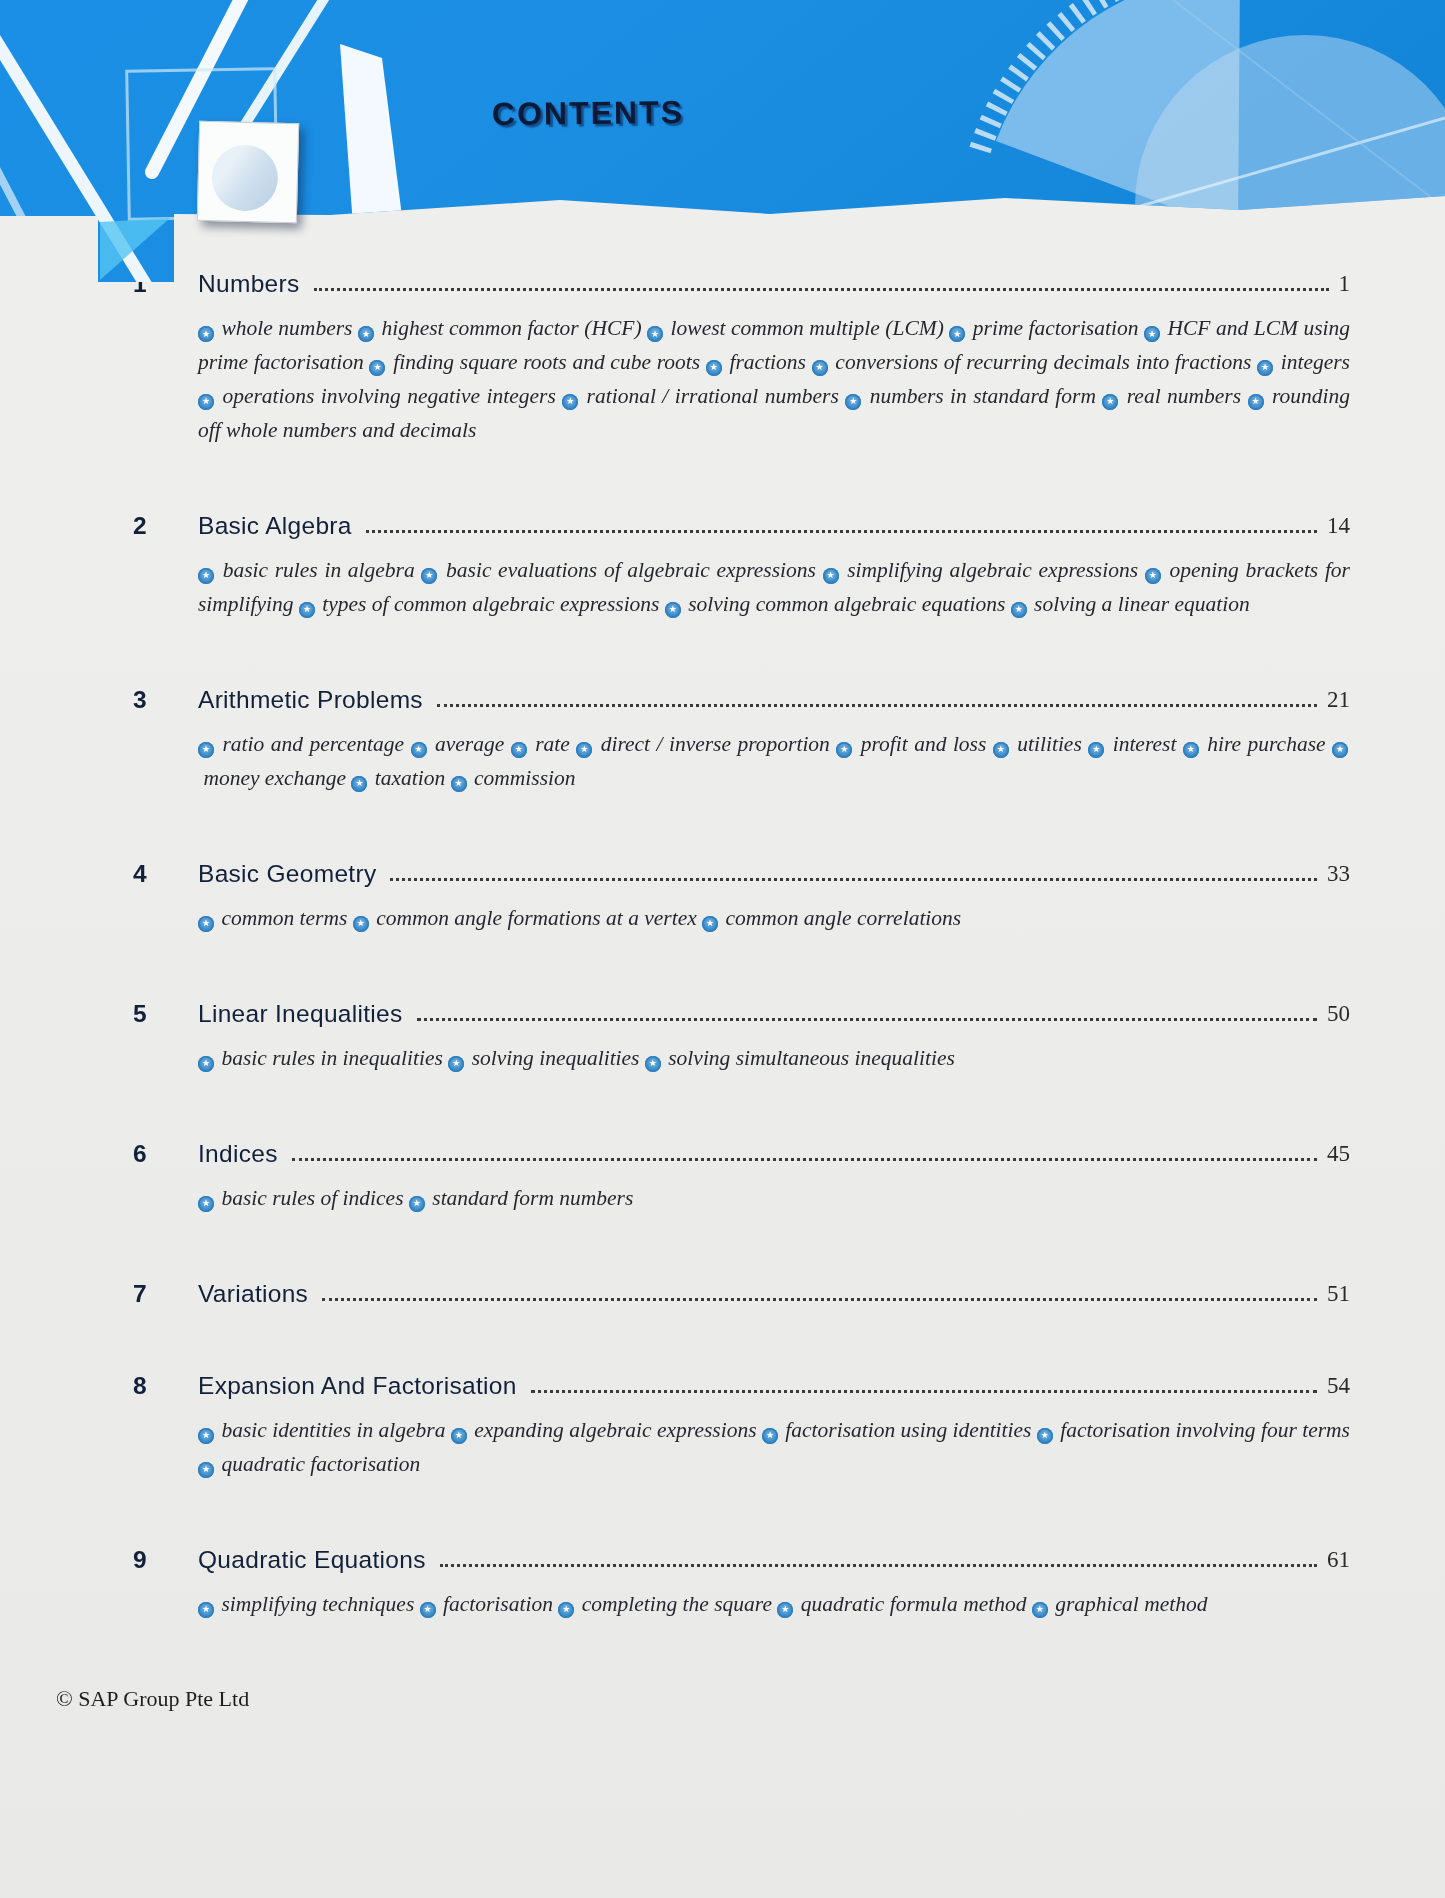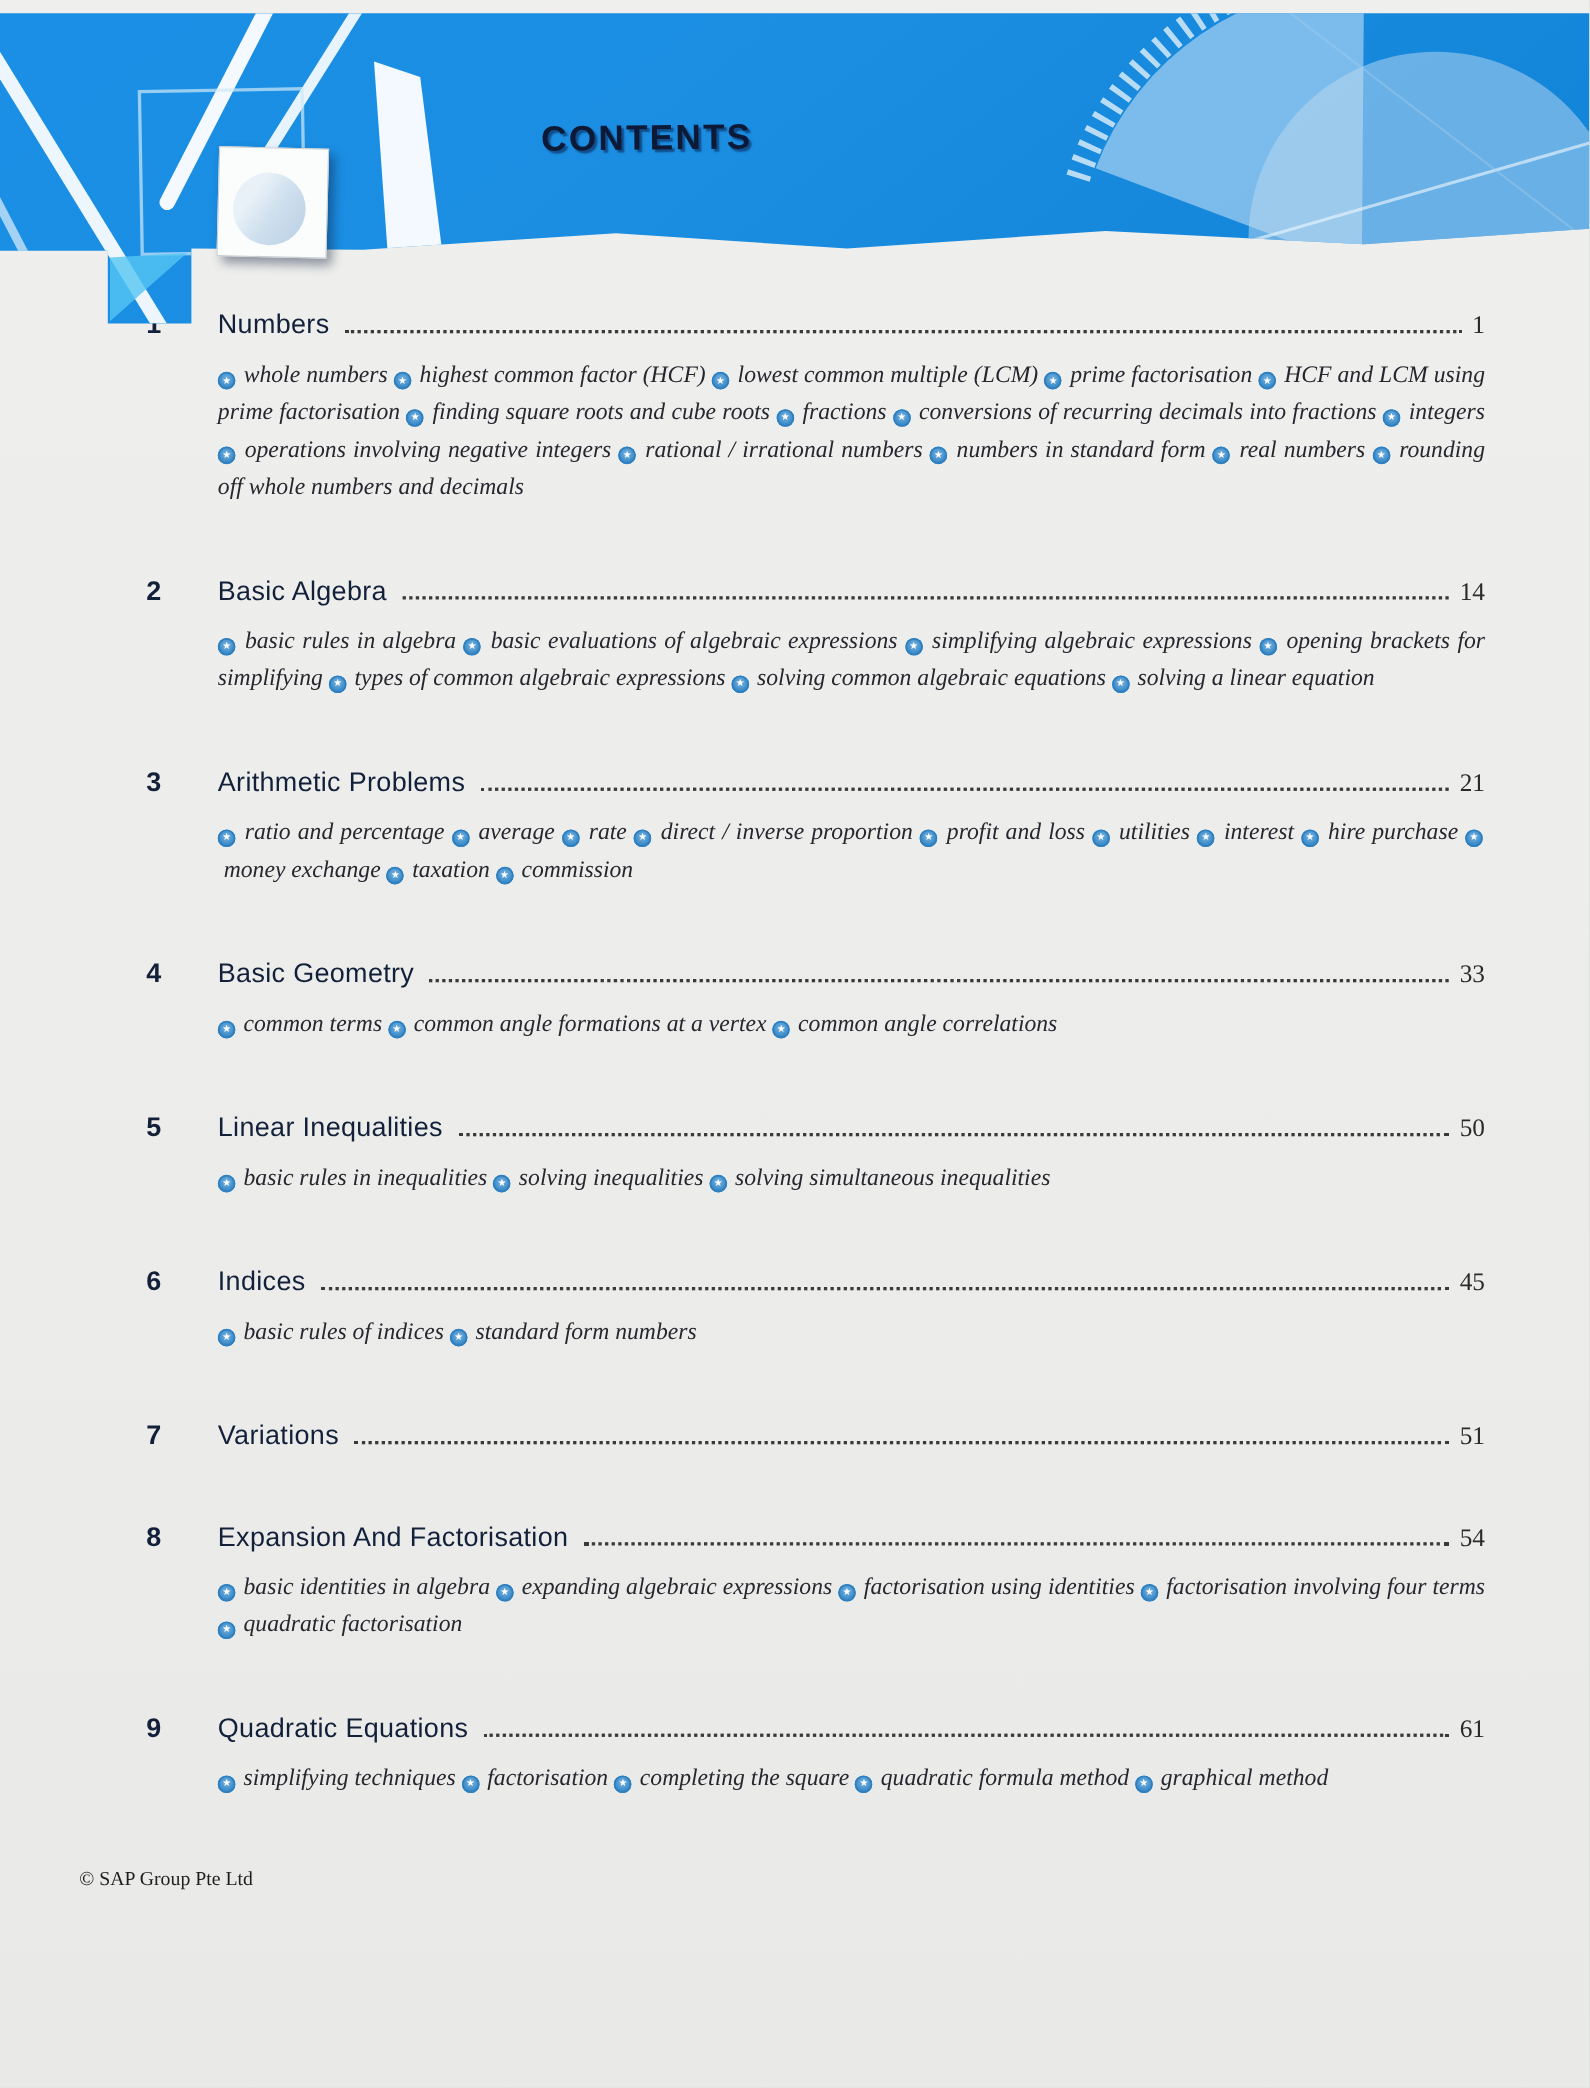--- a/index.html
+++ b/index.html
@@ -8,21 +8,21 @@
     position:relative;
     width:1445px;
     min-height:1898px;
     margin:0 auto;
     background:linear-gradient(180deg,#eff0ee 0%, #ecedeb 55%, #e9eae8 100%);
     overflow:hidden;
     font-family:"Liberation Sans", sans-serif;
   }
 
   
-  .banner { position:relative; width:1256px; height:240px;margin-top:12px; }
+  .banner { position:relative; width:1256px; height:240px; }
   .banner svg { position:absolute; top:0; left:0; overflow:visible; }
   .contents-title {
     position:absolute;
     top:95px; left:50%;
     transform:translateX(calc(-50% - 40px)) rotate(-0.6deg);
     font-size:32px; font-weight:800; letter-spacing:2px;
     color:#0c1a38;
     text-shadow:2.5px 2.5px 1.5px rgba(8,16,55,0.5);
     z-index:5;
   }
@@ -80,24 +80,24 @@
     box-shadow:inset 0 0 0 1.5px #2d7fc0;
     color:#ffffff; font-size:9px; line-height:1;
     vertical-align:-1.5px;
     font-style:normal;
     margin-right:2px;
   }
   .topic { }
   .topic-text { }
 
   .footer {
-    margin:28px 0 0 72px;
+    margin:28px 0 0 56px;
     padding-bottom:40px;
     font-family:"Liberation Serif", serif;
-    font-size:18px; color:#1e1e1e;
+    font-size:22px; color:#1e1e1e;
   }
 </style>
 </head>
 <body>
 
 <div class="page">
 
   <div class="banner">
     <svg width="1445" height="300" viewBox="0 0 1445 300">
       <defs>

